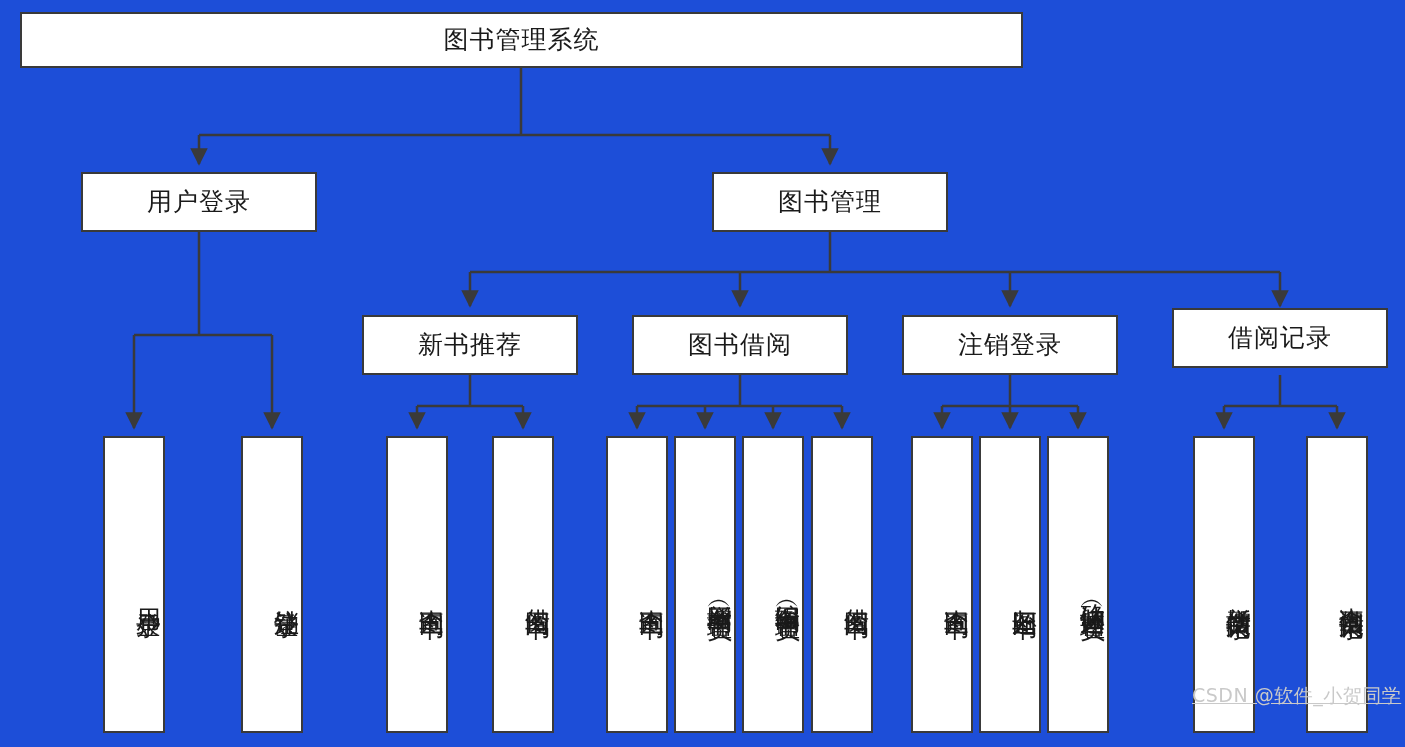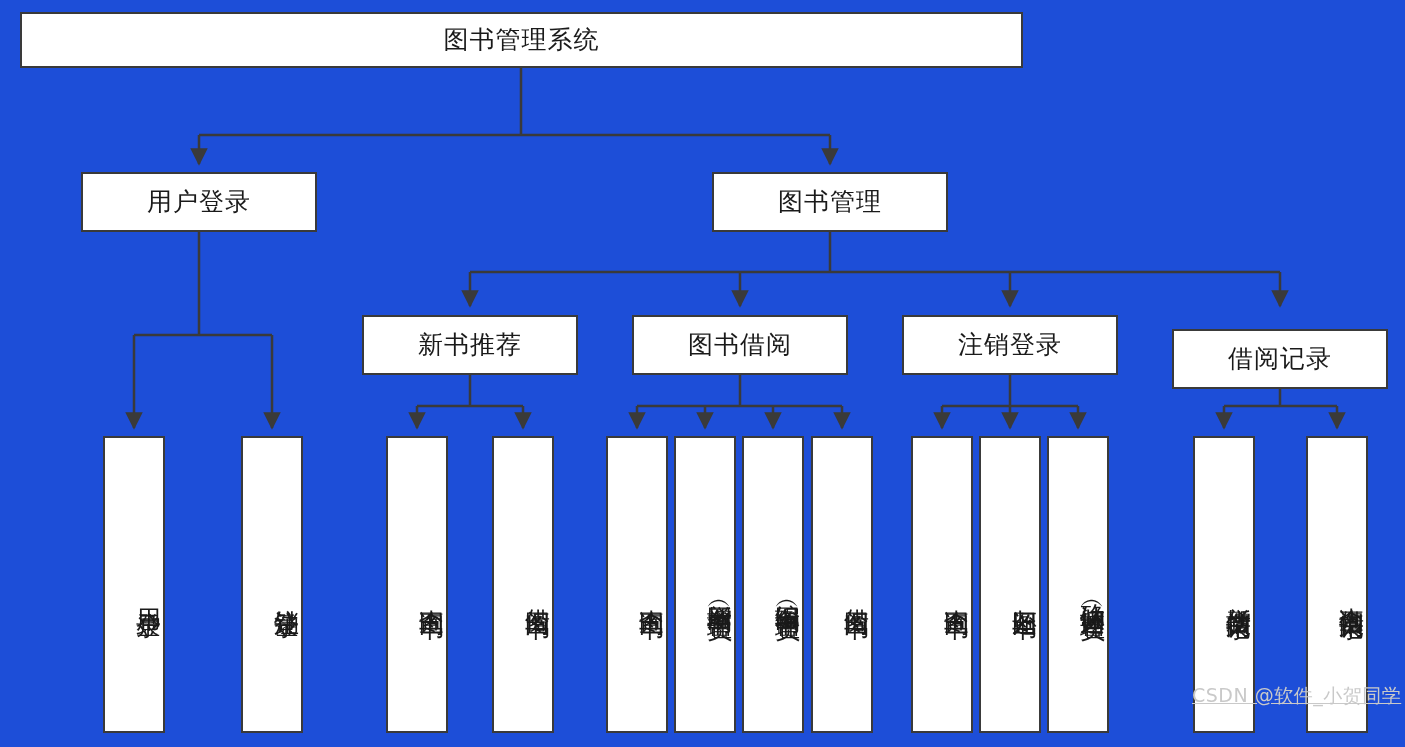--- a/index.html
+++ b/index.html
@@ -143,21 +143,21 @@
   </div>
 
   <div class="node h" style="left:632px; top:315px; width:216px; height:60px;">
     <span>图书借阅</span>
   </div>
 
   <div class="node h" style="left:902px; top:315px; width:216px; height:60px;">
     <span>注销登录</span>
   </div>
 
-  <div class="node h" style="left:1172px; top:329px; width:216px; height:60px;">
+  <div class="node h" style="left:1172px; top:308px; width:216px; height:60px;">
     <span>借阅记录</span>
   </div>
 
   <div class="node v" style="left:103px; top:436px; width:62px; height:297px;">
     <span class="vtext">用户登录</span>
   </div>
 
   <div class="node v" style="left:241px; top:436px; width:62px; height:297px;">
     <span class="vtext">注销登录</span>
   </div>

